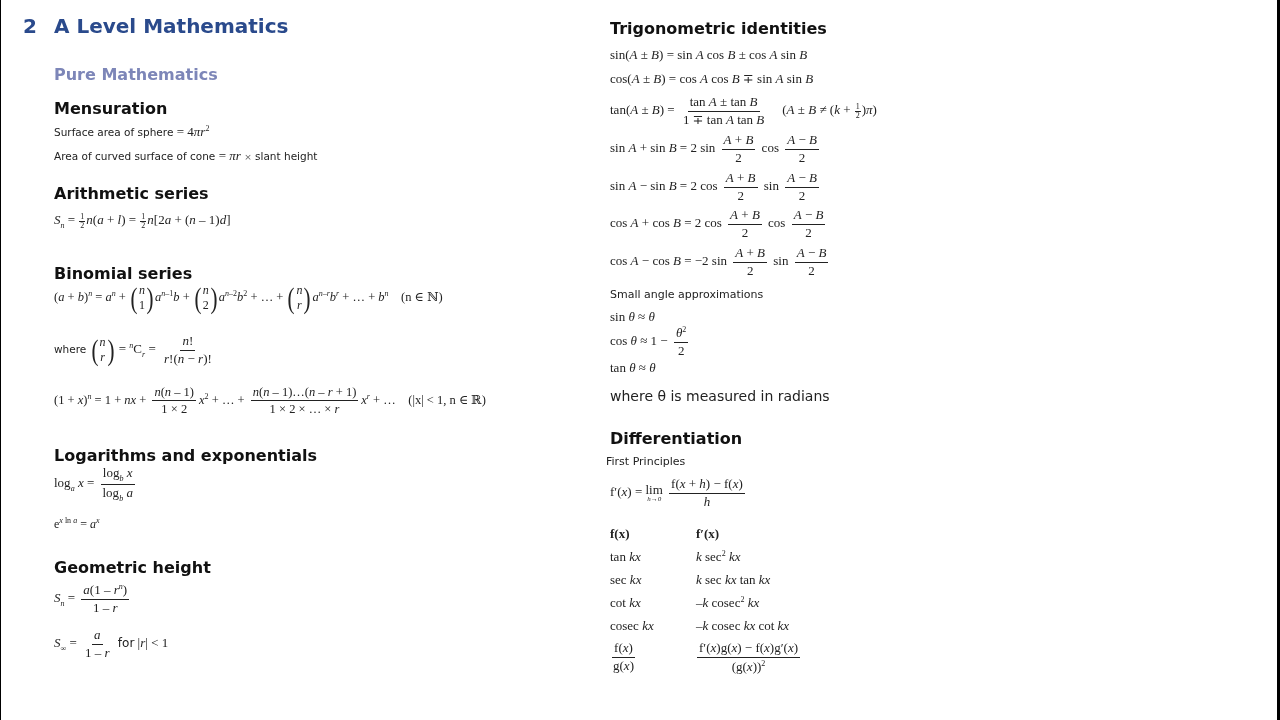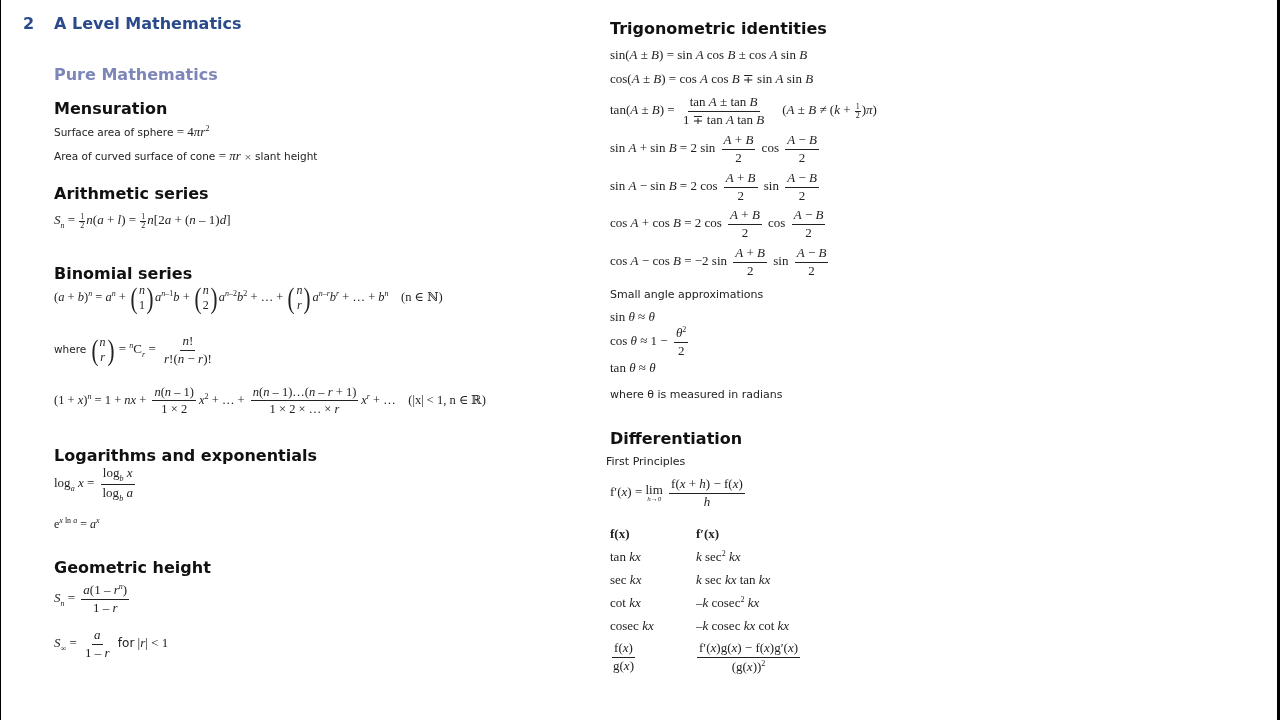--- a/index.html
+++ b/index.html
@@ -2,21 +2,21 @@
 <html><head>
   <meta charset="utf-8">
   <style>
     * { box-sizing: border-box; margin: 0; padding: 0; }
     html, body { width: 1280px; height: 720px; overflow: hidden; background: #000; }
     .page {
       position: absolute; left: 1px; top: 0; width: 1276px; height: 720px;
       background: #ffffff; overflow: hidden;
     }
     .abs { position: absolute; white-space: nowrap; }
-    .h1 { font-family: "DejaVu Sans", sans-serif; font-weight: bold; font-size: 16px; color: #2a4a8c; }
+    .h1 { font-family: "DejaVu Sans", sans-serif; font-weight: bold; font-size: 20px; color: #2a4a8c; }
     .h1 .num { display: inline-block; width: 31px; }
     .h2 { font-family: "DejaVu Sans", sans-serif; font-weight: bold; font-size: 16px; color: #7d86b8; }
     .h3 { font-family: "DejaVu Sans", sans-serif; font-weight: bold; font-size: 16px; color: #111; }
     .txt { font-family: "DejaVu Sans", sans-serif; font-size: 10.5px; color: #222; }
     .math { font-family: "Liberation Serif", "DejaVu Serif", serif; font-size: 13px; color: #222; }
     .math i { font-style: italic; }
     .frac { display: inline-flex; flex-direction: column; align-items: center; vertical-align: middle; margin: 0 3px; line-height: 1.15; }
     .frac .n { padding: 0 2px 1px; border-bottom: 1px solid #222; }
     .frac .d { padding: 1px 2px 0; }
     .sfrac { display: inline-flex; flex-direction: column; align-items: center; vertical-align: middle; font-size: 8px; line-height: 1; margin: 0 1px; }
@@ -205,21 +205,21 @@
 
   <div class="abs txt" style="left:609px; top:288px; font-size:11px;">Small angle approximations</div>
   <div class="abs math" style="left:609px; top:309px;">sin <i>θ</i> ≈ <i>θ</i></div>
   <div class="abs math" style="left:609px; top:325px;">
     cos <i>θ</i> ≈ 1 − <span class="frac">
         <span class="n"><i>θ</i><sup>2</sup></span>
         <span class="d">2</span>
       </span>
   </div>
   <div class="abs math" style="left:609px; top:360px;">tan <i>θ</i> ≈ <i>θ</i></div>
-  <div class="abs txt" style="left:609px; top:388px; font-size:11px;">where θ is measured in radians</div>
+  <div class="abs txt" style="left:609px; top:388px; font-size:14px;">where θ is measured in radians</div>
 
   <div class="abs h3" style="left:609px; top:429px;">Differentiation</div>
   <div class="abs txt" style="left:605px; top:455px; font-size:11px;">First Principles</div>
   <div class="abs math" style="left:609px; top:477px;">
     f′(<i>x</i>) = <span class="lim">
         <span>lim</span>
         <span class="under">h→0</span>
       </span>
     <span class="frac">
         <span class="n">f(<i>x</i> + <i>h</i>) − f(<i>x</i>)</span>

